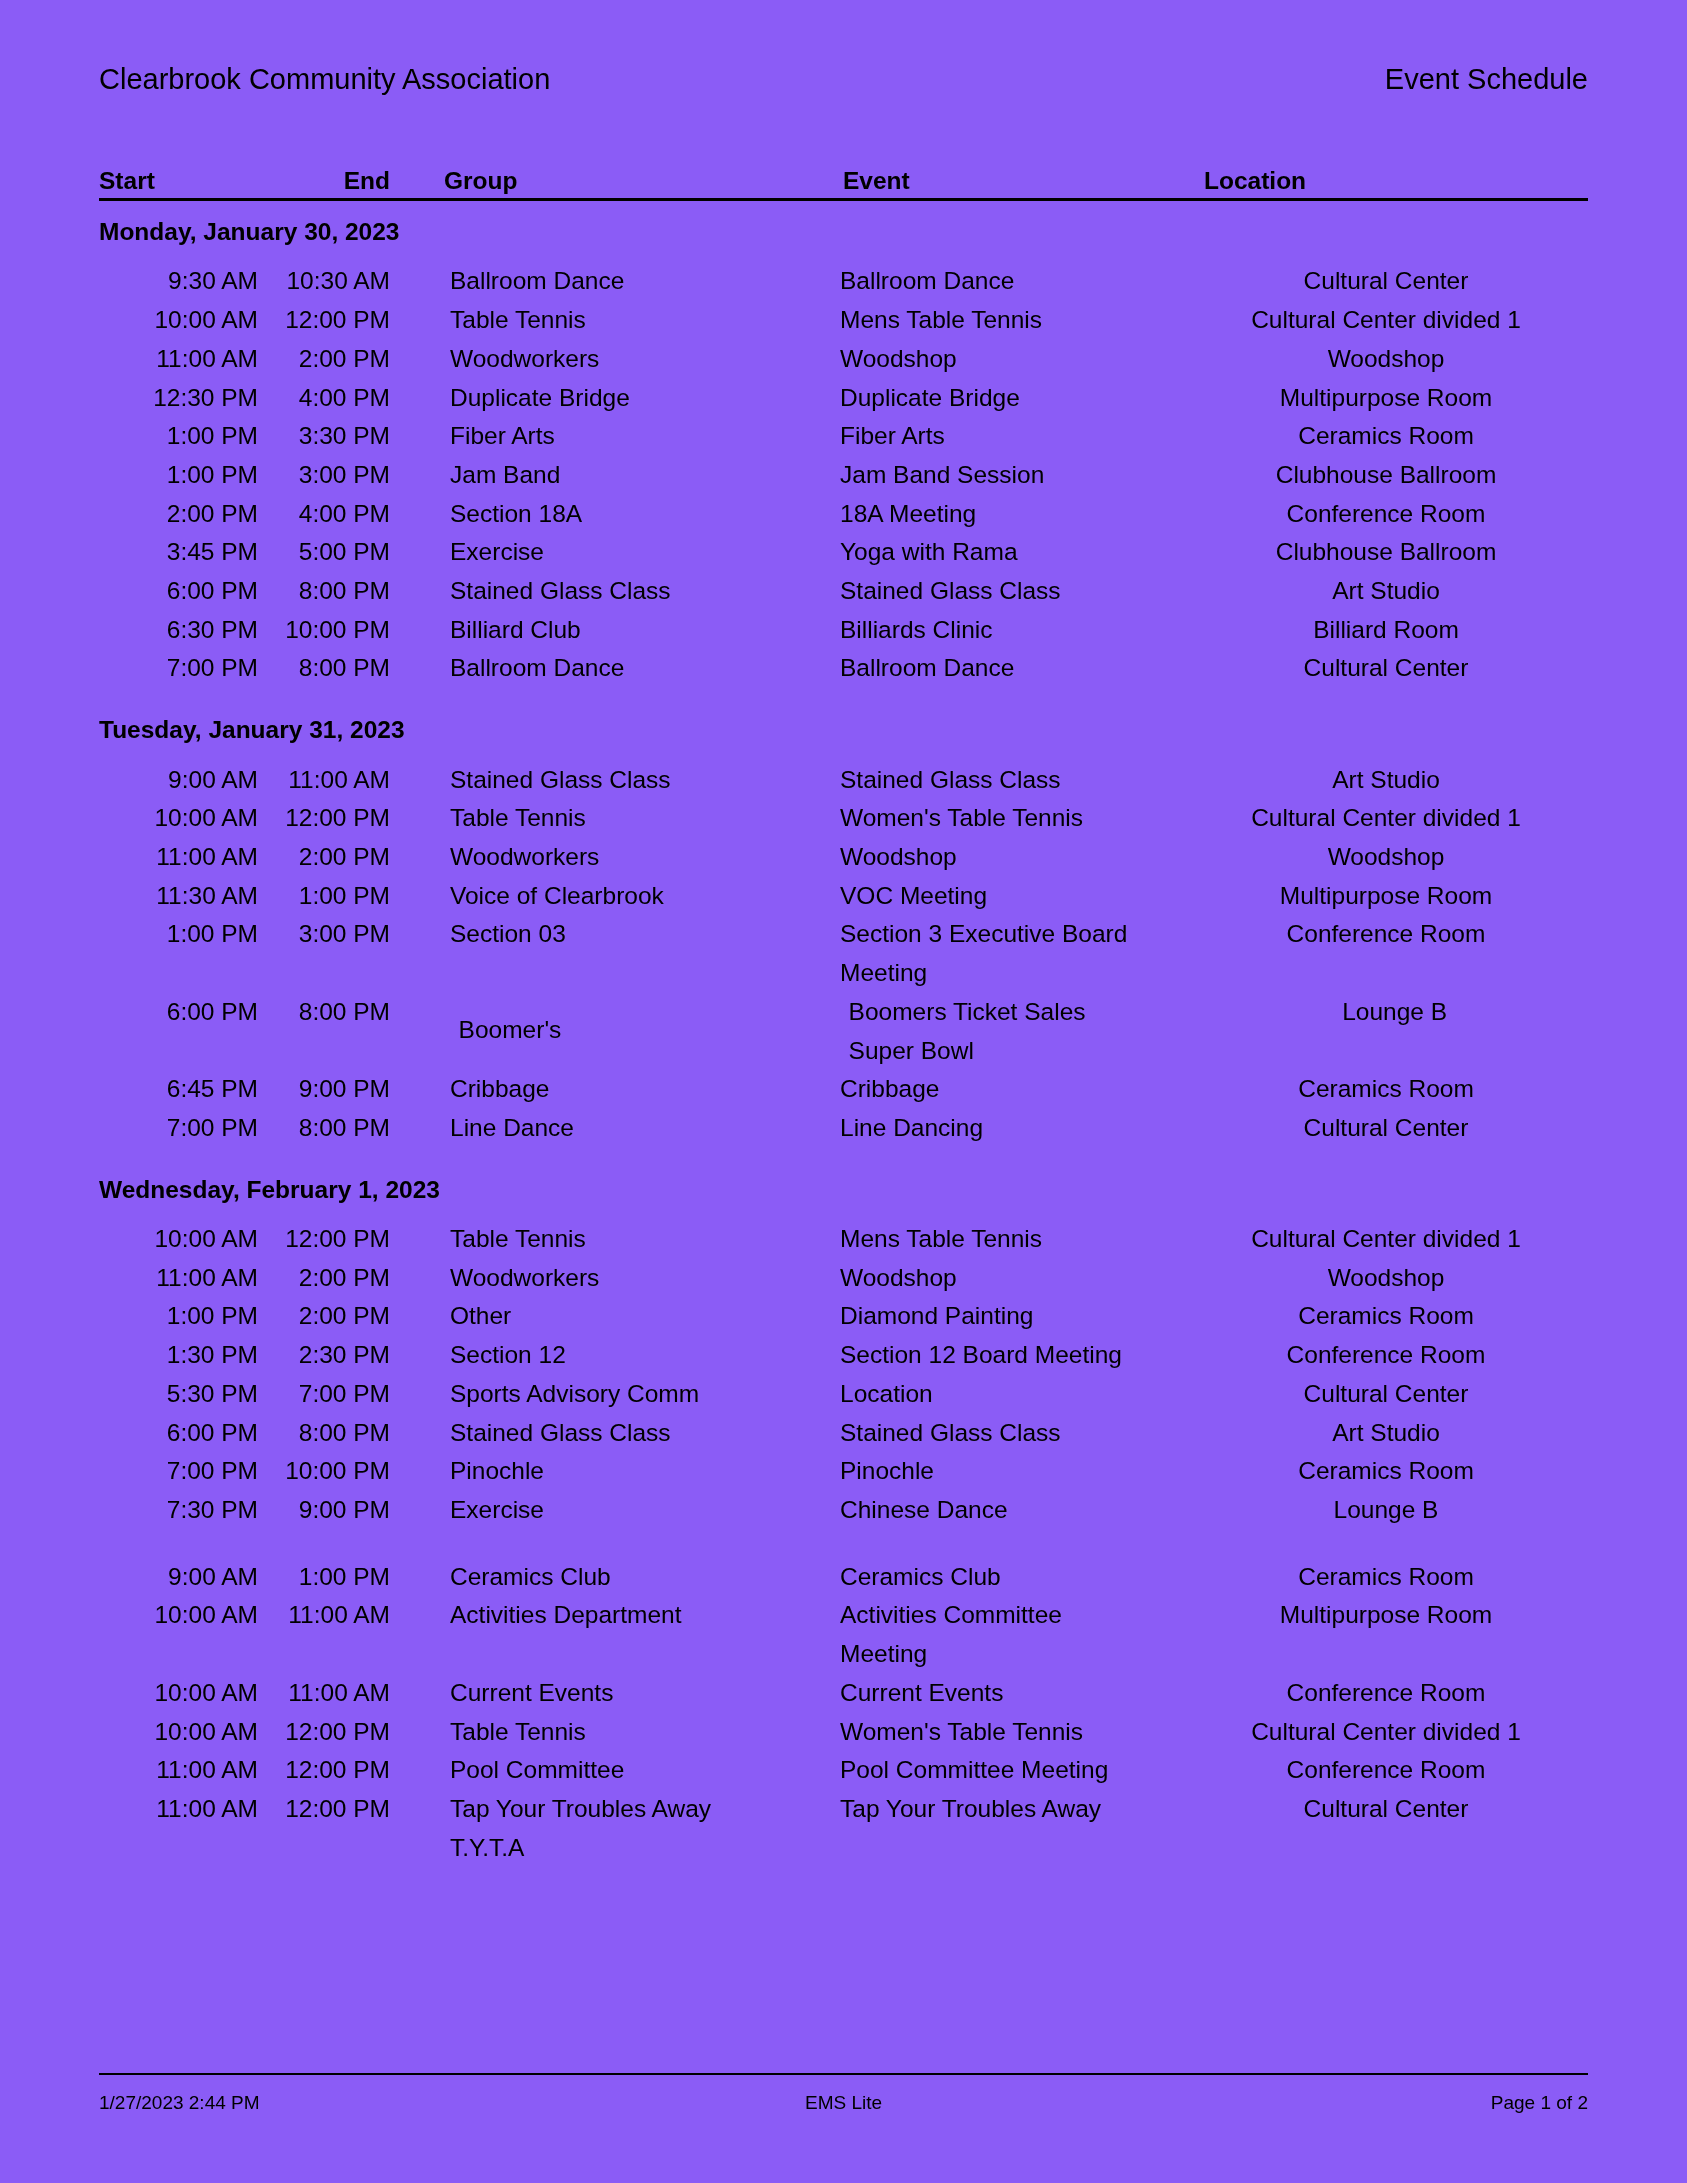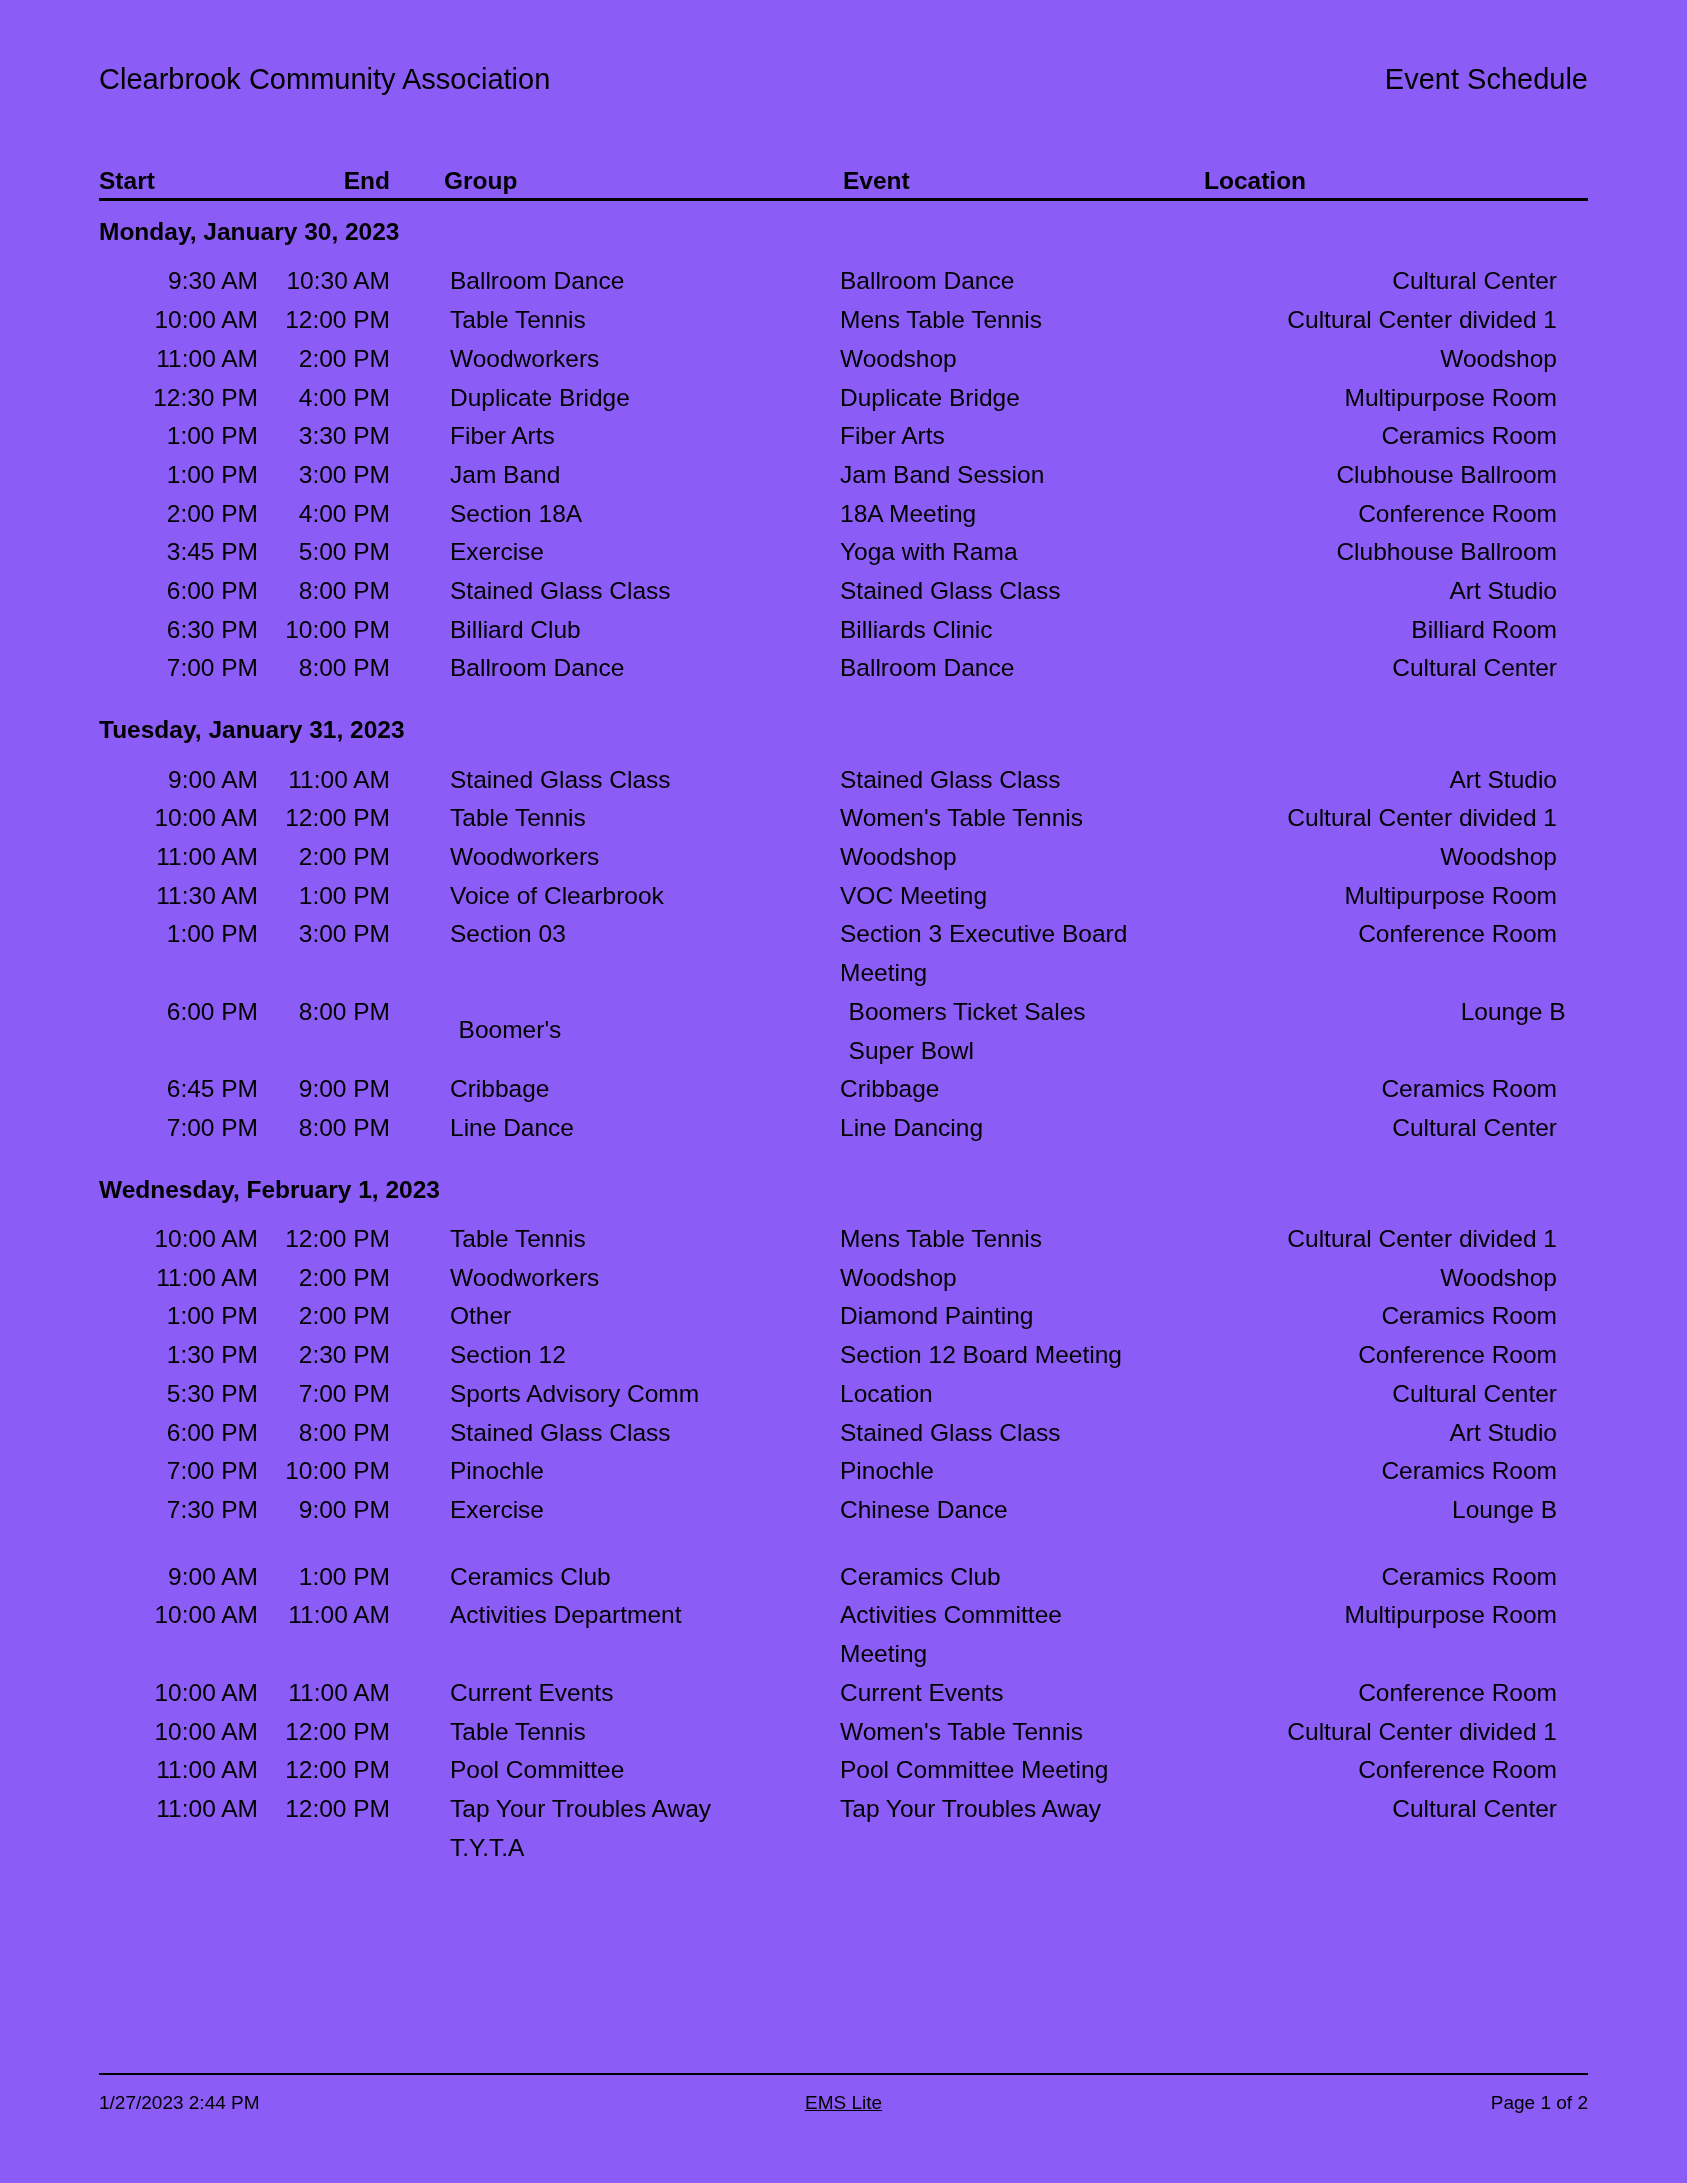--- a/index.html
+++ b/index.html
@@ -123,22 +123,22 @@
   .c-event {
     width: 331px;
     flex: 0 0 331px;
     margin-left: 36px;
     text-align: left;
     white-space: pre-line;
   }
   .c-loc {
     width: 370px;
     flex: 0 0 370px;
-    margin-left: 16px;
-    text-align: right;
+    margin-left: 30px;
+    text-align: center;
     white-space: nowrap;
   }
 
   
   .rule-bottom {
     position: absolute;
     left: 99px;
     top: 2073px;
     width: 1489px;
     height: 0;
@@ -152,21 +152,20 @@
     display: flex;
     justify-content: space-between;
     align-items: baseline;
     font-size: 19px;
   }
   .page-footer .f-center {
     position: absolute;
     left: 50%;
     transform: translateX(-50%);
     white-space: nowrap;
-    text-decoration: underline;
   }
   .page-footer .f-left,
   .page-footer .f-right {
     white-space: nowrap;
   }
 </style>
 </head>
 <body>
 
 <div class="page">

